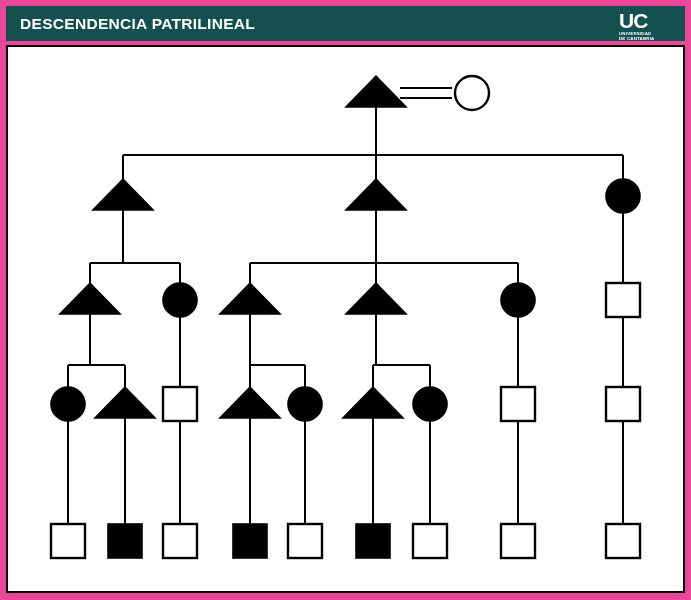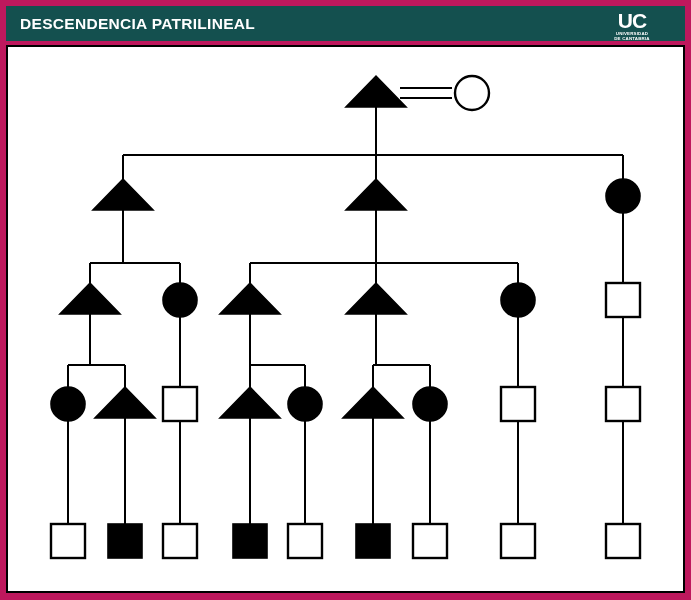--- a/index.html
+++ b/index.html
@@ -8,21 +8,21 @@
     padding: 0;
     background: #ffffff;
   }
   body {
     font-family: "Liberation Sans", sans-serif;
   }
   #slide {
     position: relative;
     width: 691px;
     height: 600px;
-    background: #be185d;
+    background: #ec4899;
     overflow: hidden;
   }
   
   #header-bar {
     position: absolute;
     left: 6px;
     top: 6px;
     width: 679px;
     height: 35px;
     background: #14504F;
@@ -35,25 +35,24 @@
     color: #ffffff;
     font-family: "Liberation Sans", sans-serif;
     font-size: 15.5px;
     font-weight: bold;
     letter-spacing: 0.3px;
     white-space: nowrap;
   }
   
   #uc-logo {
     position: absolute;
-    right: 24px;
+    right: 8px;
     top: 2px;
     width: 58px;
     height: 38px;
-    text-align: center;
     line-height: 1;
   }
   #uc-logo .uc-mark {
     display: block;
     color: #ffffff;
     font-family: "Liberation Sans", sans-serif;
     font-size: 21px;
     font-weight: bold;
     letter-spacing: -1px;
     margin-top: 2px;

